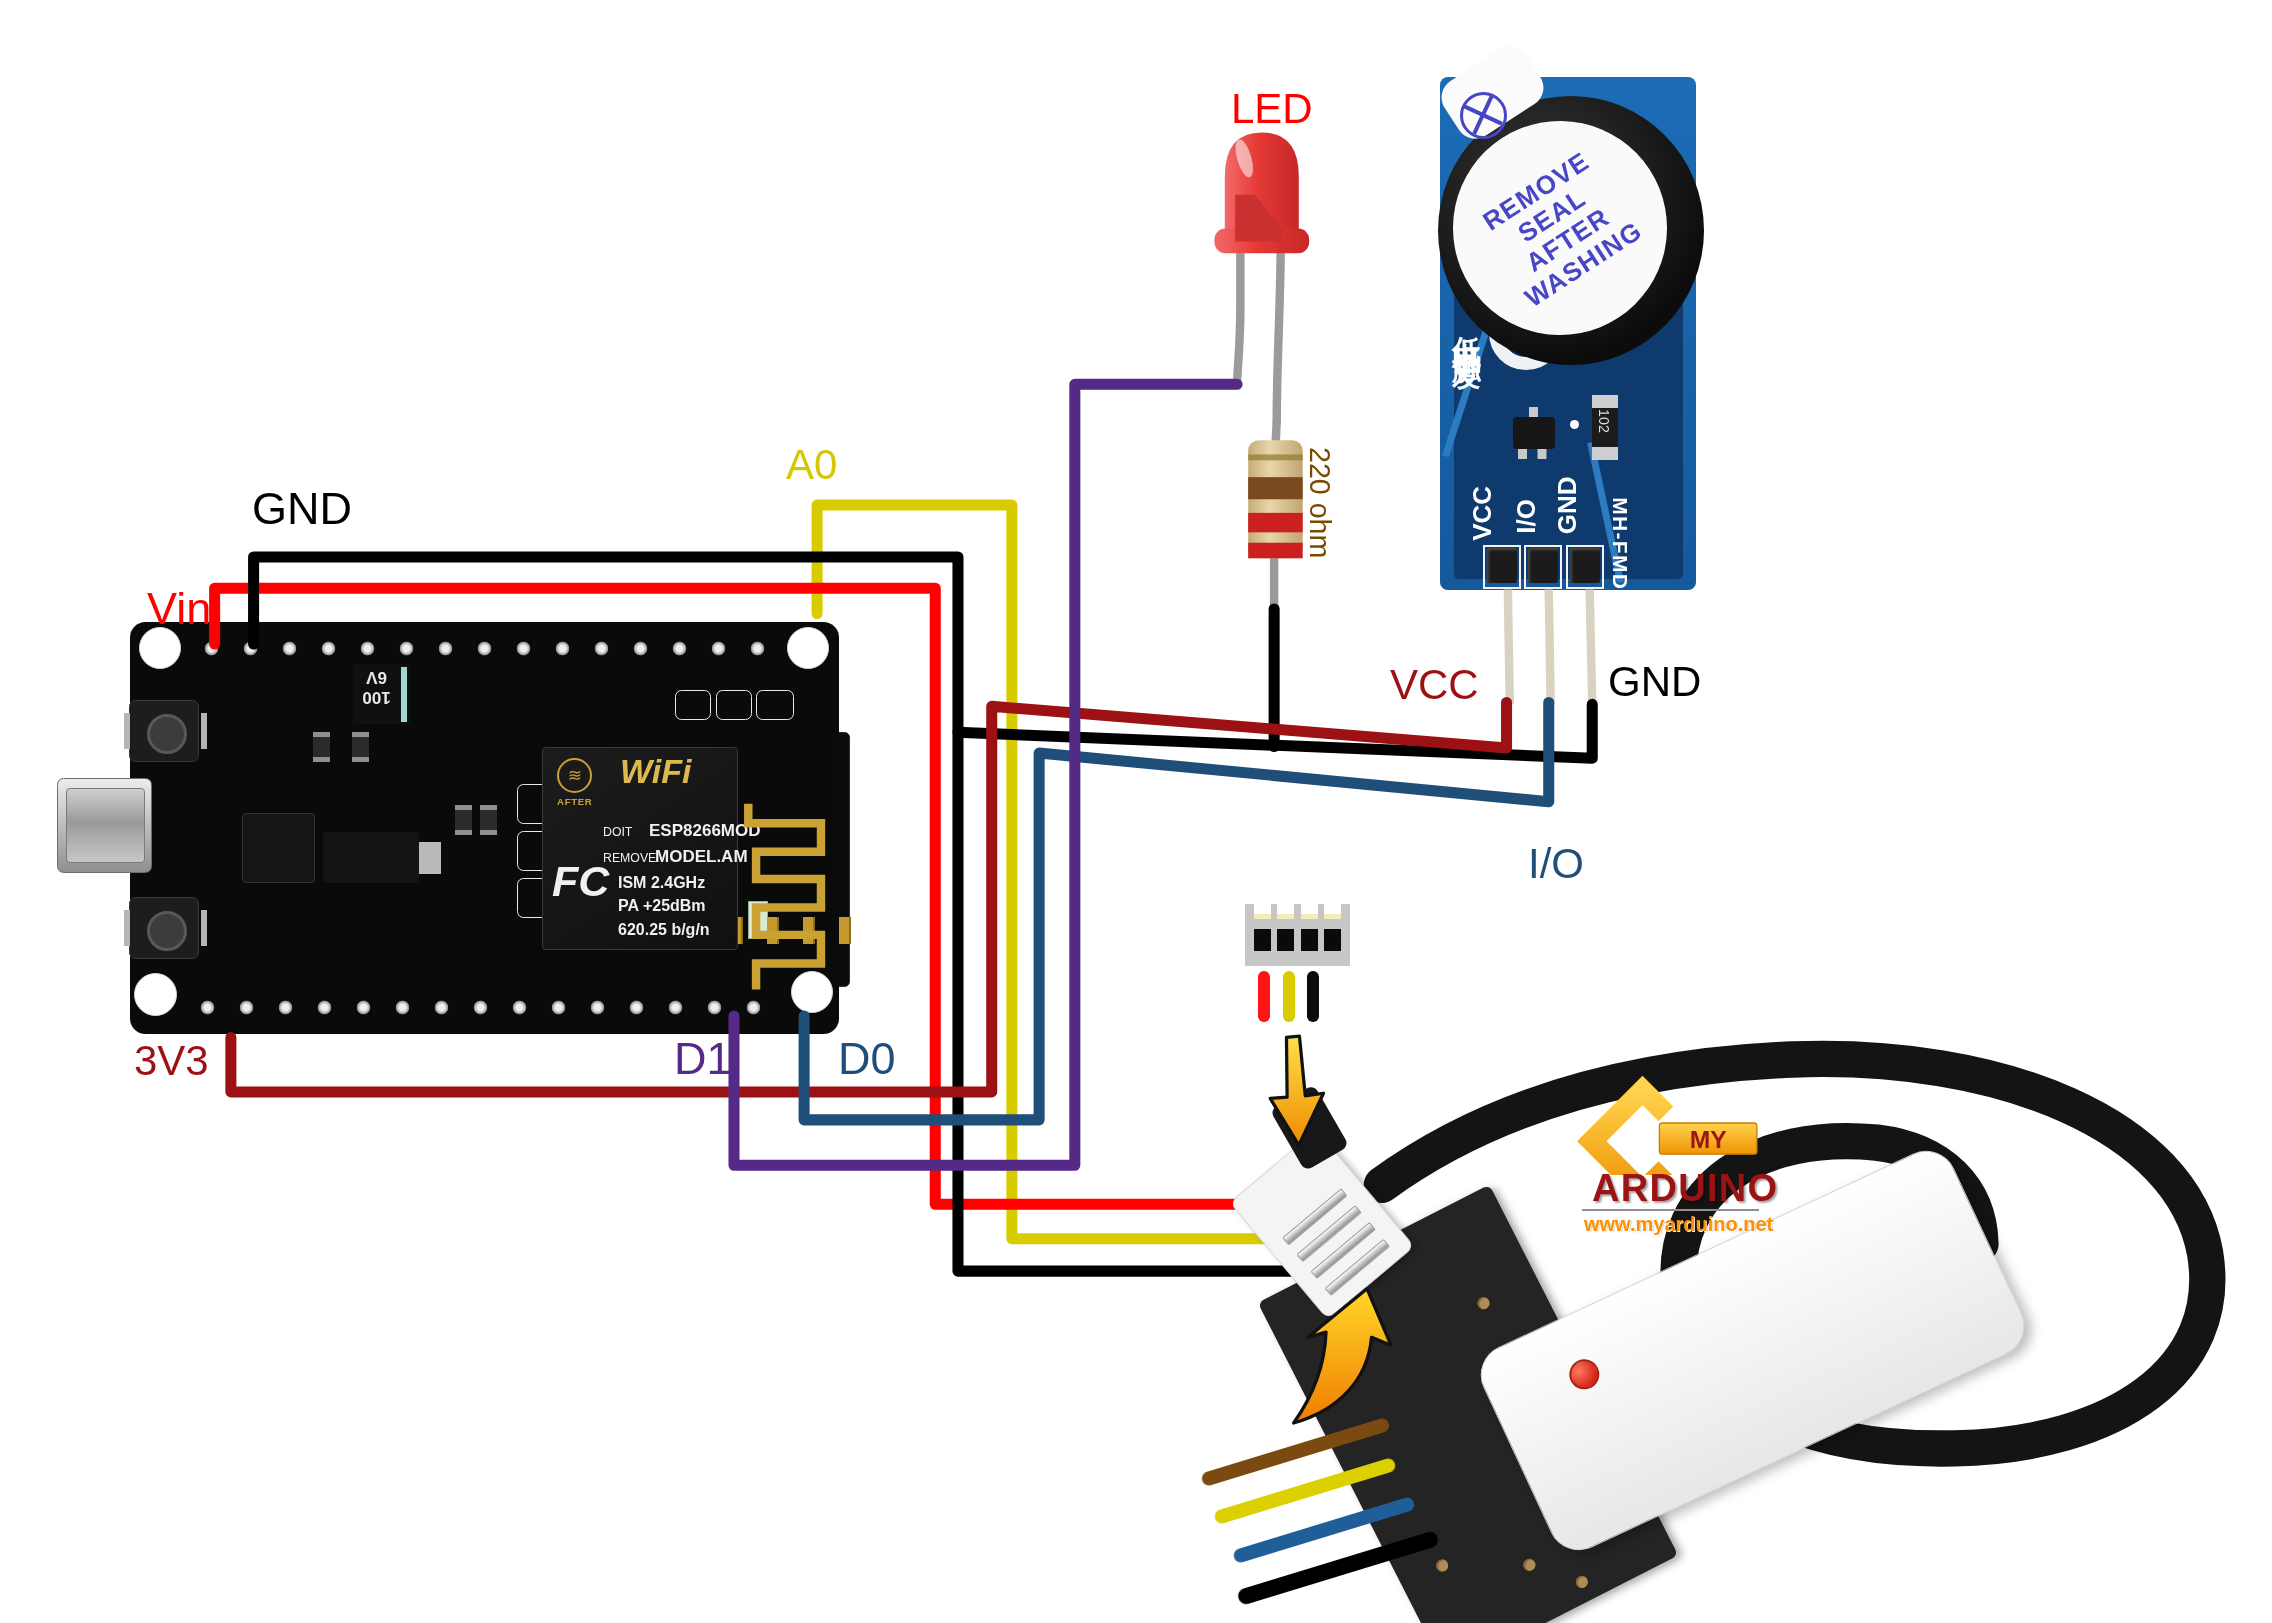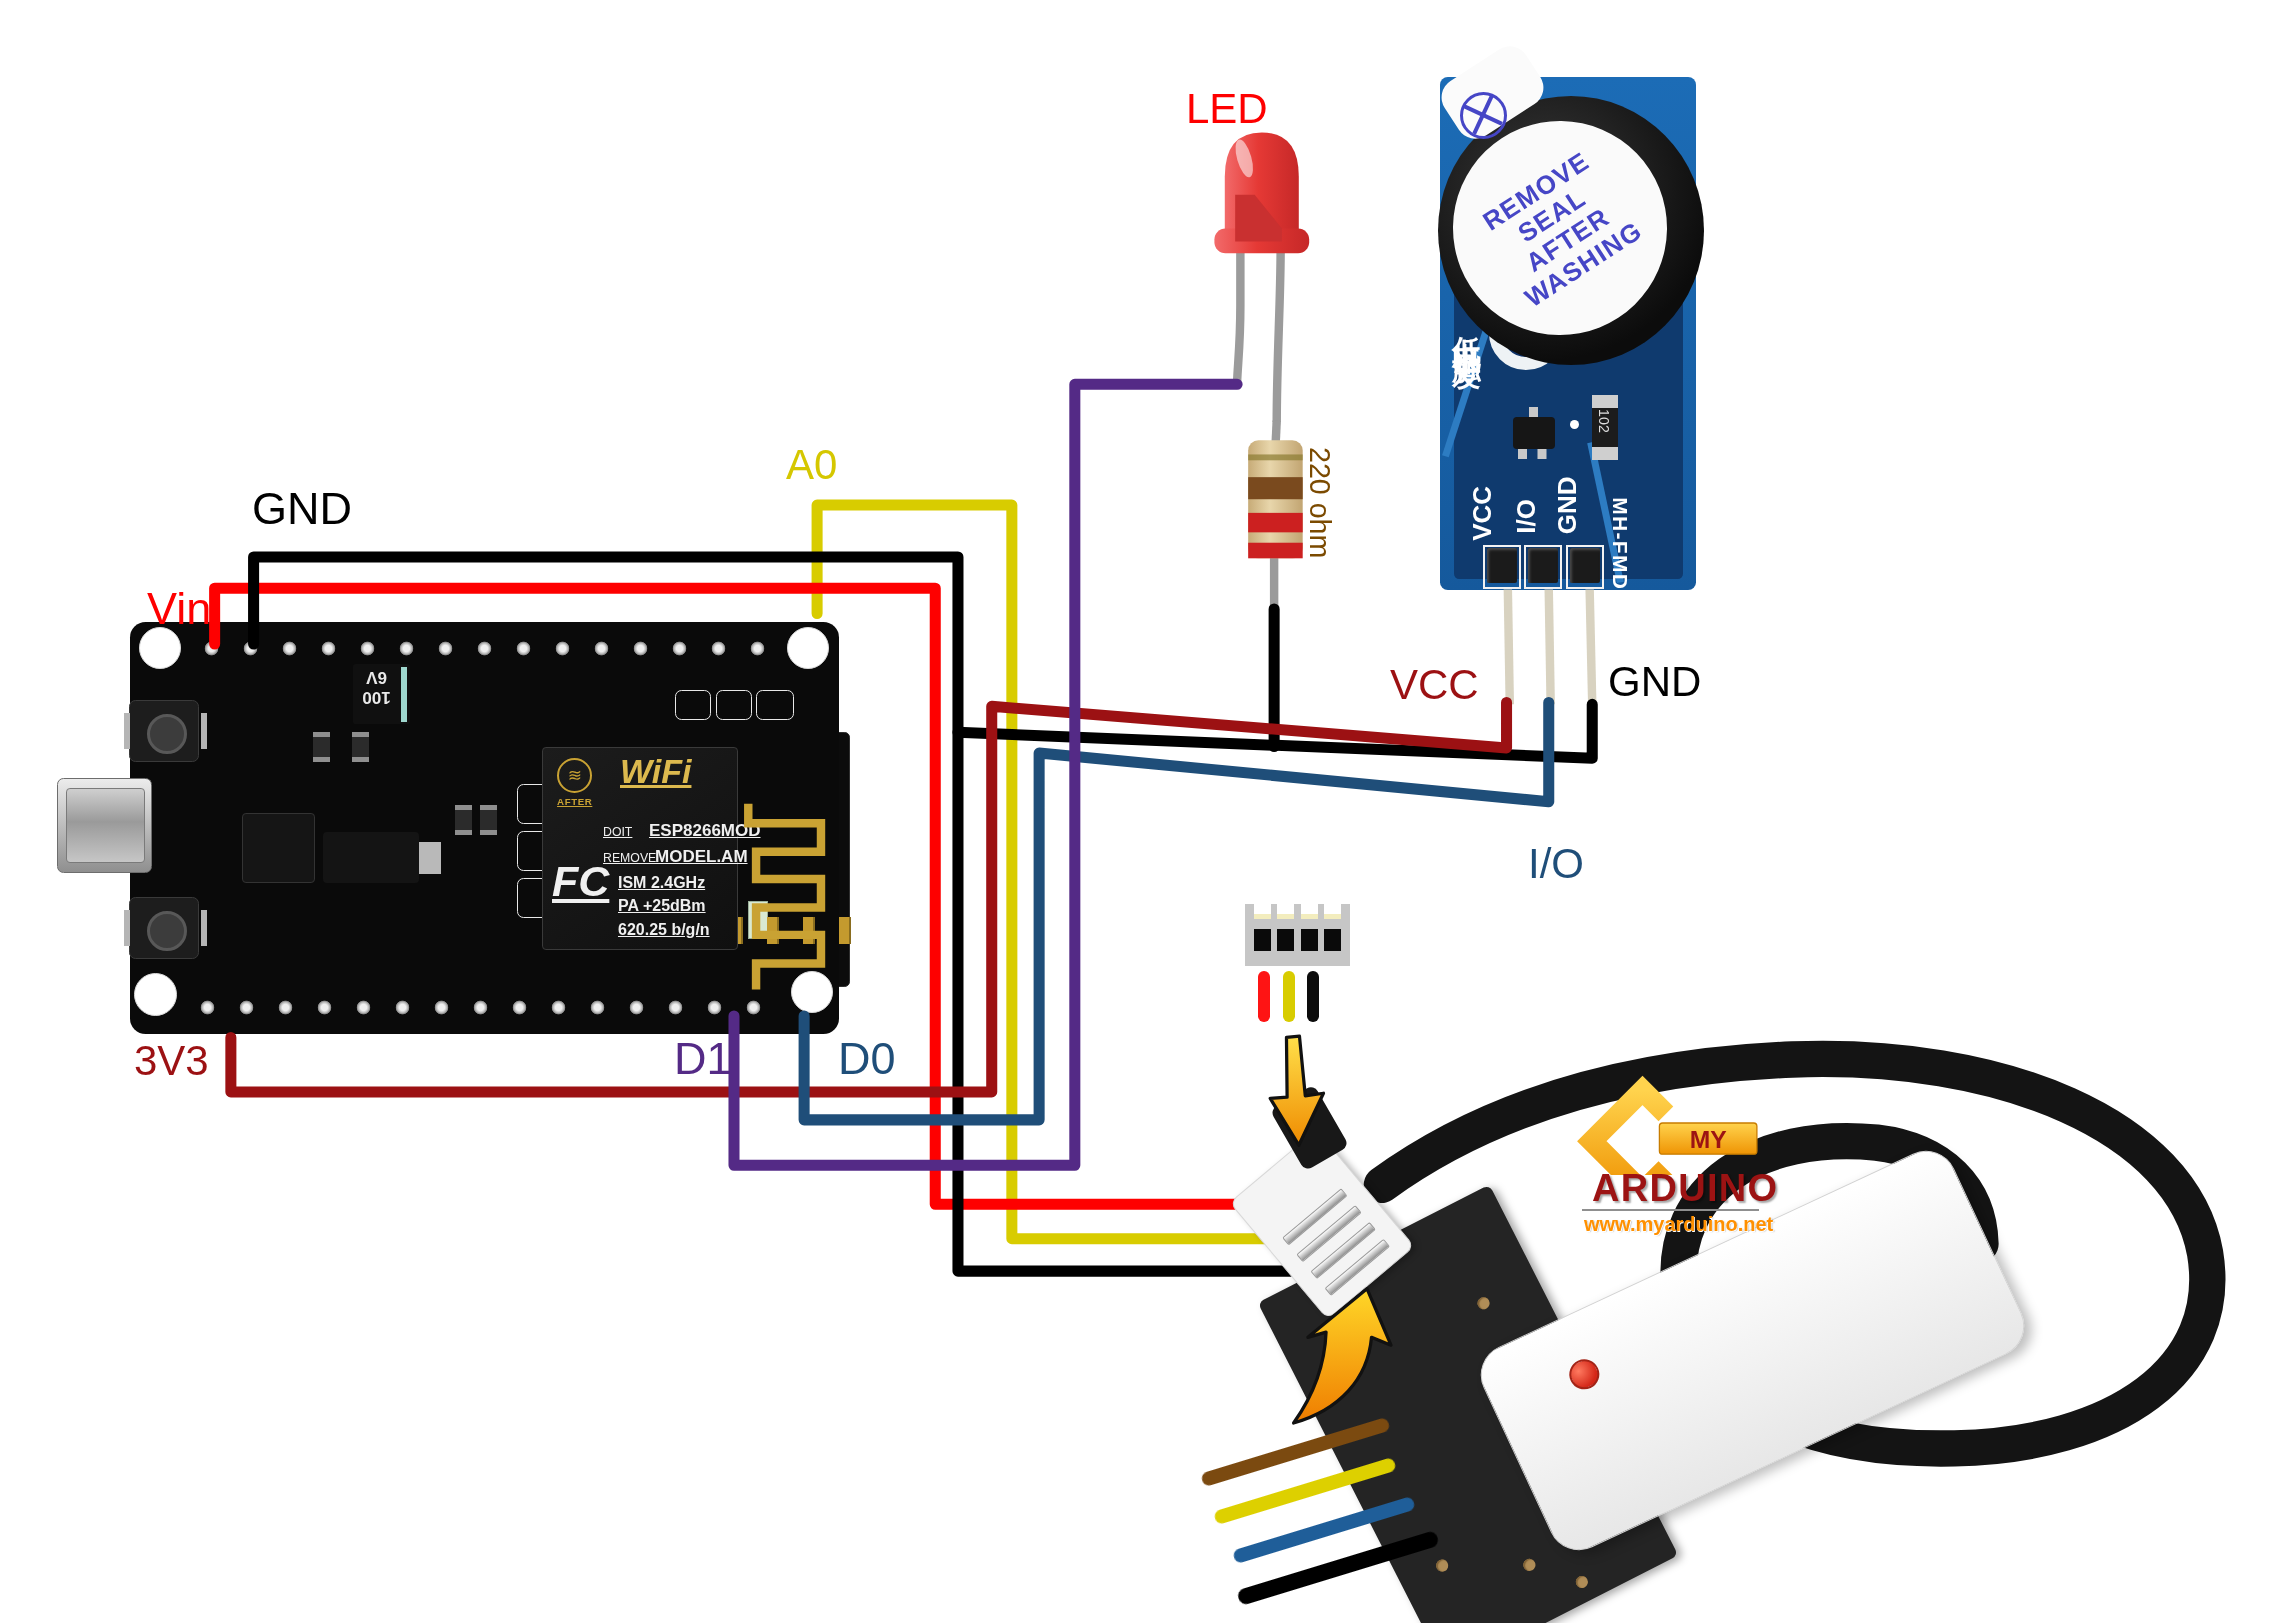--- a/index.html
+++ b/index.html
@@ -24,21 +24,21 @@
   .btnlbl{position:absolute;color:#ececec;font-size:19.5px;font-weight:bold;writing-mode:vertical-rl;letter-spacing:1.9px;}
   #usb{left:57px;top:778px;width:95px;height:95px;background:linear-gradient(180deg,#ececec,#8f8f8f);
        border:1.9px solid #6d6d6d;border-radius:6.5px;z-index:2;}
   #usb::after{content:"";position:absolute;left:7.8px;top:9px;right:6.5px;bottom:9px;
        background:linear-gradient(180deg,#cfcfcf,#9a9a9a 45%,#c6c6c6);border:1.3px solid #7a7a7a;border-radius:3.9px;}
   .smd{position:absolute;background:#2b2b2b;border-top:5.2px solid #8f8f8f;border-bottom:5.2px solid #8f8f8f;}
   .silkbox{position:absolute;border:1.9px solid #e8e8e8;border-radius:6.5px;}
   #espmod{left:531px;top:732px;width:319px;height:255px;background:#0c0c0c;border:1.3px solid #2f2f2f;border-radius:5.2px;}
   #shield{left:542px;top:747px;width:196px;height:203px;background:linear-gradient(145deg,#1c1c1c,#101010);
           border:0.6px solid #3a3a3a;border-radius:3.9px;z-index:2;}
-  .shieldtxt{position:absolute;color:#f0f0f0;white-space:nowrap;text-decoration:underline;}
+  .shieldtxt{position:absolute;color:#f0f0f0;white-space:nowrap;}
   #cap100{left:353px;top:664px;width:57px;height:60px;background:#101010;border-radius:2.6px;z-index:2;}
   #cap100 .stripe{position:absolute;right:2.6px;top:2.6px;width:6.5px;height:55px;background:#9fd8cf;}
   #capTxt{position:absolute;left:1.3px;top:3.9px;width:45px;transform:rotate(180deg);color:#eaeaea;
           font-size:17px;font-weight:bold;line-height:1.15;text-align:center;}
   
   #buzzpcb{left:1440px;top:77px;width:256px;height:513px;border-radius:7.8px;
     background:linear-gradient(180deg,#1c6cb6,#15599c);z-index:1;}
   #pour{position:absolute;left:14.3px;top:209px;width:229px;height:293px;background:#0f3a6e;border-radius:5.2px;}
   #trace1{position:absolute;left:26px;top:227px;width:6.5px;height:156px;background:#2d7cc2;transform:rotate(18deg);}
   #trace2{position:absolute;left:162px;top:364px;width:6.5px;height:143px;background:#2d7cc2;transform:rotate(-12deg);}
@@ -328,21 +328,21 @@
   <path d="M 2105,1985 L 2142,2072 L 2112,2060 C 2106,2125 2062,2172 1992,2192
            C 2022,2150 2040,2106 2042,2052 L 2014,2060 Z" fill="url(#cgrad)" stroke="#111" stroke-width="5" stroke-linejoin="round"></path>
 </svg>
 
 <span class="anno" style="left:252px;top:486px;color:#000;">GND</span>
 <span class="anno" style="left:147px;top:586px;color:#fe0000;">Vin</span>
 <span class="anno" style="left:786px;top:444px;font-size:42px;color:#d5c700;">A0</span>
 <span class="anno" style="left:134px;top:1040px;font-size:42px;color:#9c1113;">3V3</span>
 <span class="anno" style="left:674px;top:1036px;color:#542a86;">D1</span>
 <span class="anno" style="left:838px;top:1036px;color:#1f4e79;">D0</span>
-<span class="anno" style="left:1186px;top:88px;font-size:42px;color:#fe0000;">LED</span>
+<span class="anno" style="left:1231px;top:88px;font-size:42px;color:#fe0000;">LED</span>
 <span class="anno" style="left:1305px;top:447px;font-size:28.6px;color:#7b4a00;writing-mode:vertical-rl;">220 ohm</span>
 <span class="anno" style="left:1390px;top:664px;font-size:42px;color:#9c1113;">VCC</span>
 <span class="anno" style="left:1608px;top:661px;font-size:42px;color:#000;">GND</span>
 <span class="anno" style="left:1528px;top:843px;font-size:42px;color:#1f4e79;">I/O</span>
 
 <svg id="logo" class="abs" style="left:1558px;top:1058px;" width="221" height="117" viewBox="2400 1630 340 180">
   <defs>
     <linearGradient id="goldg" x1="0" y1="0" x2="0" y2="1">
       <stop offset="0" stop-color="#ffd34d"></stop>
         <stop offset="1" stop-color="#ef9404"></stop>

